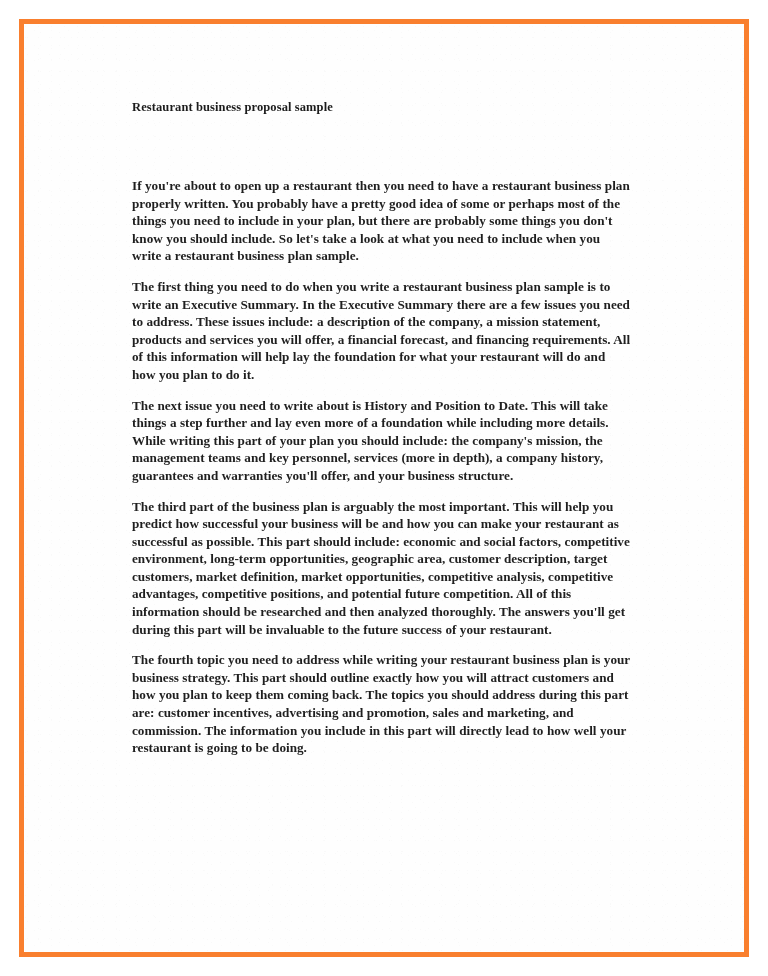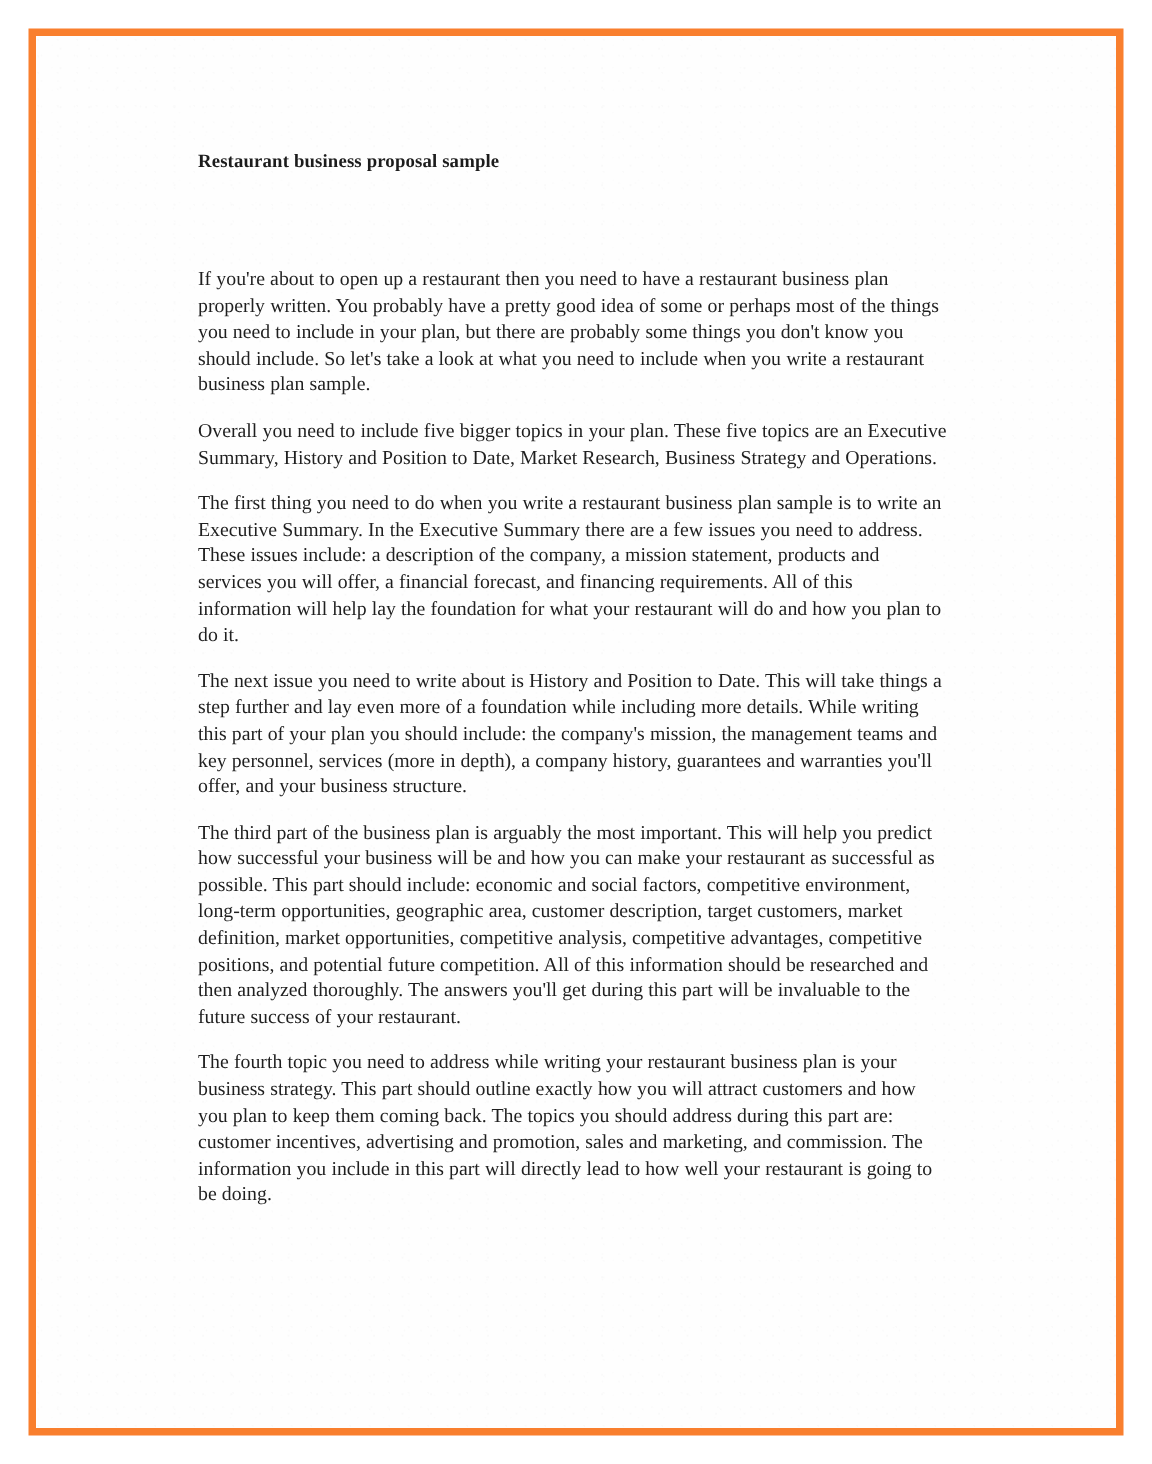--- a/index.html
+++ b/index.html
@@ -66,20 +66,21 @@
   }
 
   .doc-paragraph {
     font-family: "Liberation Serif", "DejaVu Serif", serif;
     font-size: 13.2px;
     line-height: 17.6px;
     color: #1f1f1f;
     margin: 0 0 13px 0;
     text-align: left;
     word-spacing: 0.15px;
+    font-weight: bold;
   }
 
   .doc-paragraph:last-child {
     margin-bottom: 0;
   }
 
   
   .scan-noise {
     position: absolute;
     left: 0; top: 0; right: 0; bottom: 0;
@@ -99,21 +100,20 @@
 <div class="canvas">
   <div class="page-frame">
     <div class="sheet">
 
       <div class="doc-body">
 
         <h1 class="doc-title">Restaurant business proposal sample</h1>
 
         <p class="doc-paragraph">If you're about to open up a restaurant then you need to have a restaurant business plan properly written. You probably have a pretty good idea of some or perhaps most of the things you need to include in your plan, but there are probably some things you don't know you should include. So let's take a look at what you need to include when you write a restaurant business plan sample.</p>
 
-        <p class="doc-paragraph">Overall you need to include five bigger topics in your plan. These five topics are an Executive Summary, History and Position to Date, Market Research, Business Strategy and Operations.</p>
 
         <p class="doc-paragraph">The first thing you need to do when you write a restaurant business plan sample is to write an Executive Summary. In the Executive Summary there are a few issues you need to address. These issues include: a description of the company, a mission statement, products and services you will offer, a financial forecast, and financing requirements. All of this information will help lay the foundation for what your restaurant will do and how you plan to do it.</p>
 
         <p class="doc-paragraph">The next issue you need to write about is History and Position to Date. This will take things a step further and lay even more of a foundation while including more details. While writing this part of your plan you should include: the company's mission, the management teams and key personnel, services (more in depth), a company history, guarantees and warranties you'll offer, and your business structure.</p>
 
         <p class="doc-paragraph">The third part of the business plan is arguably the most important. This will help you predict how successful your business will be and how you can make your restaurant as successful as possible. This part should include: economic and social factors, competitive environment, long-term opportunities, geographic area, customer description, target customers, market definition, market opportunities, competitive analysis, competitive advantages, competitive positions, and potential future competition. All of this information should be researched and then analyzed thoroughly. The answers you'll get during this part will be invaluable to the future success of your restaurant.</p>
 
         <p class="doc-paragraph">The fourth topic you need to address while writing your restaurant business plan is your business strategy. This part should outline exactly how you will attract customers and how you plan to keep them coming back. The topics you should address during this part are: customer incentives, advertising and promotion, sales and marketing, and commission. The information you include in this part will directly lead to how well your restaurant is going to be doing.</p>
 
 

